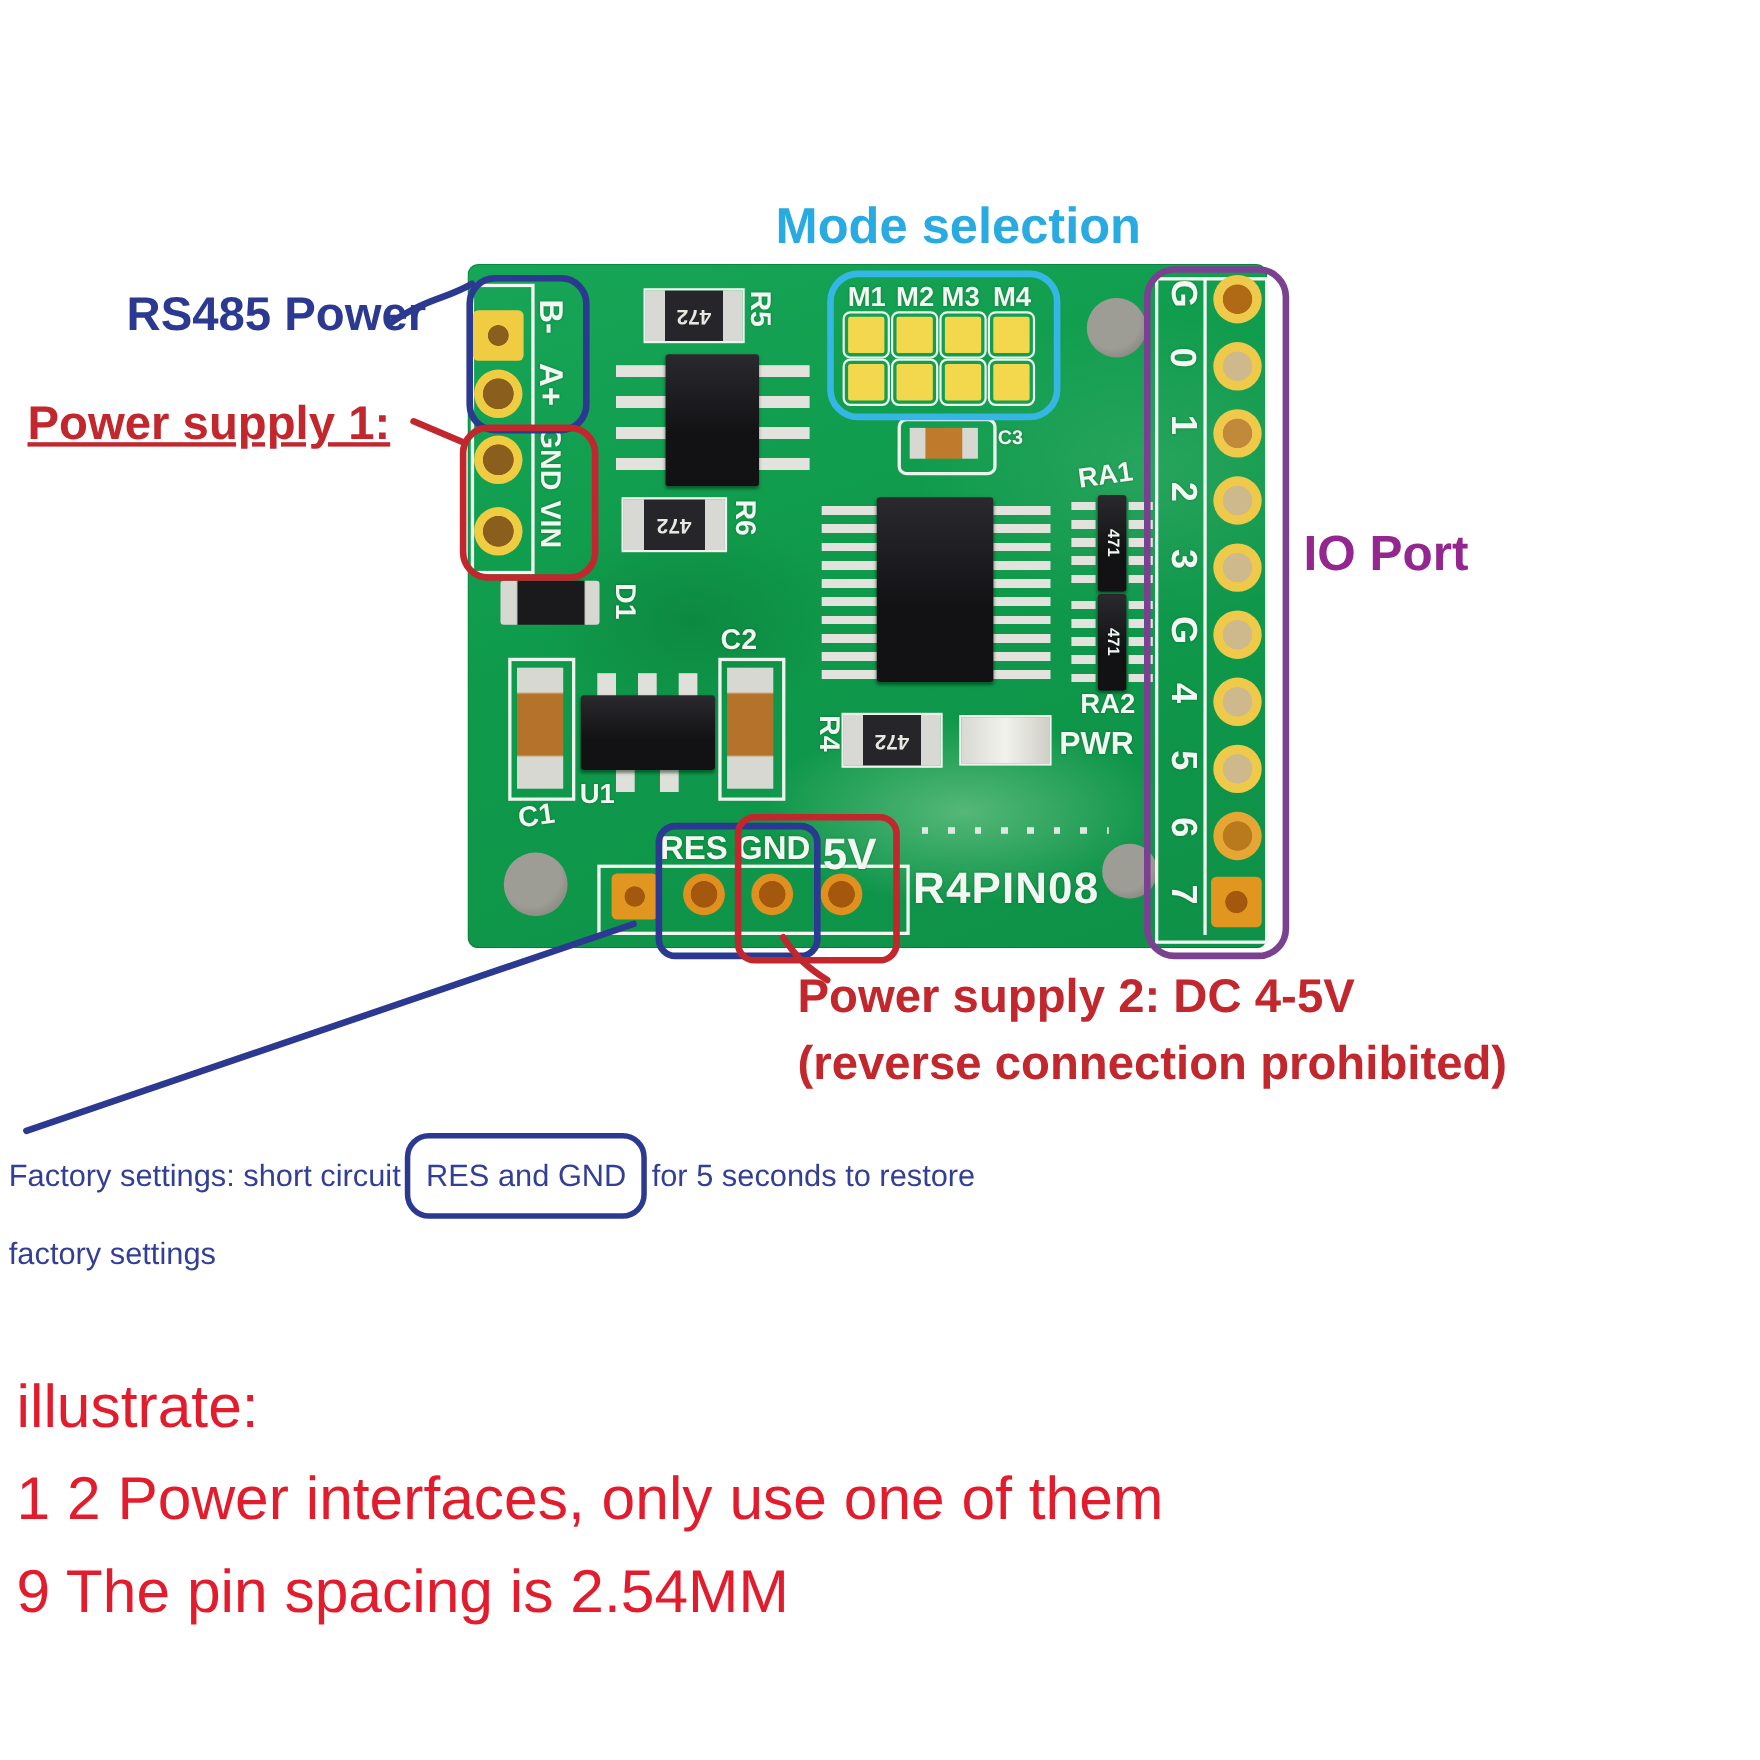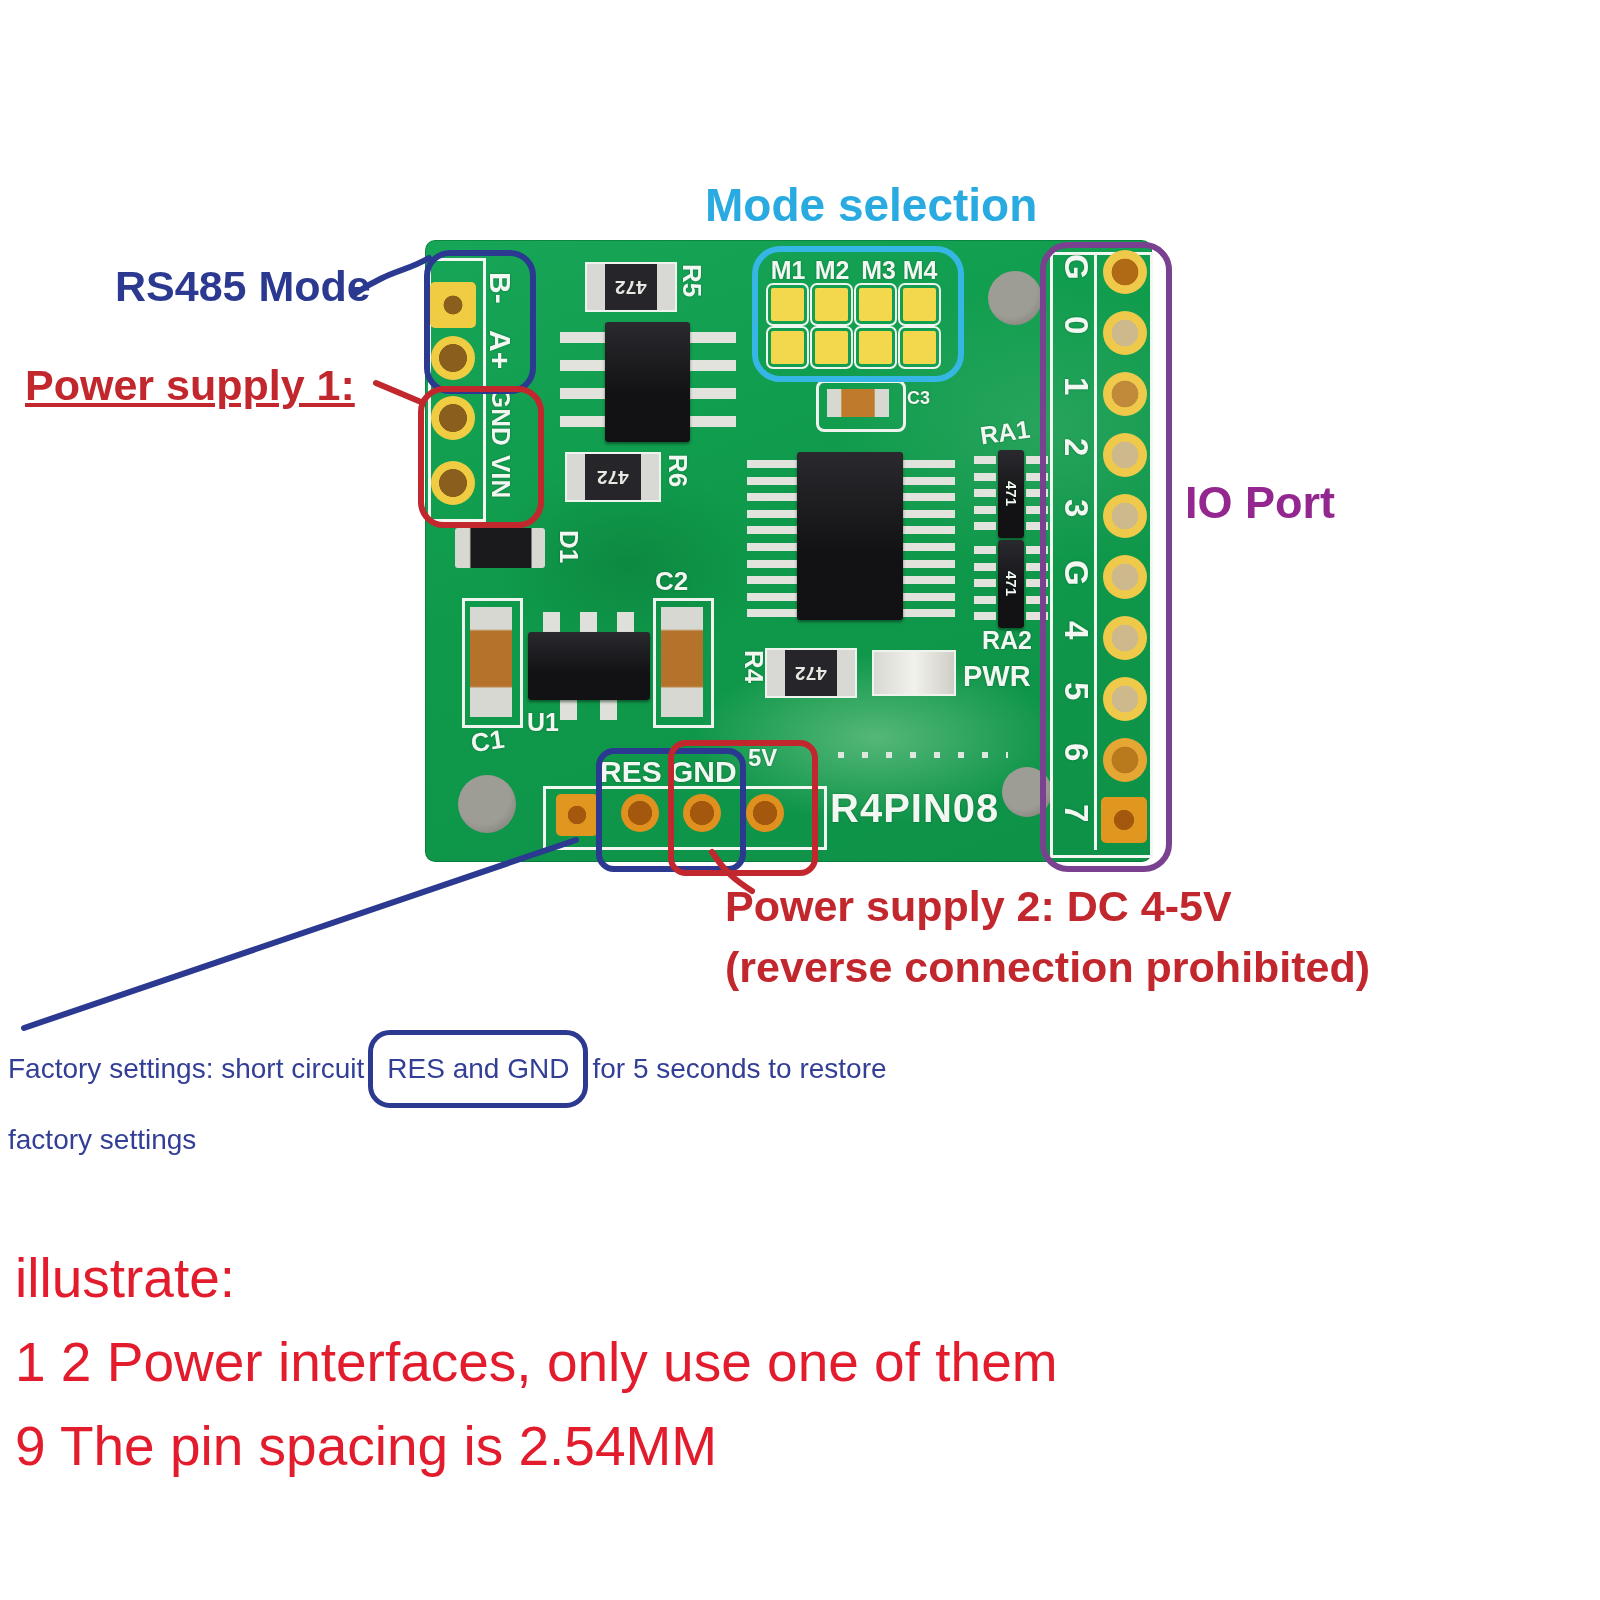--- a/index.html
+++ b/index.html
@@ -83,21 +83,21 @@
     <div class="abs pinstrip-h" style="left:135px;top:92px;width:46px;height:105px;"></div>
     <div class="abs pinstrip-h" style="left:265px;top:92px;width:46px;height:105px;"></div>
     <div class="abs icbody" style="left:180px;top:82px;width:85px;height:120px;"></div>
     <div class="abs res" style="left:140px;top:212px;width:92px;height:46px;">
       <span class="mark">472</span>
     </div>
     <div class="abs silktext vt" style="left:237px;top:214px;font-size:26px;">R6</div>
 
     <div class="abs silktext" style="left:343px;top:16px;width:40px;text-align:center;font-size:25px;">M1</div>
     <div class="abs silktext" style="left:387px;top:16px;width:40px;text-align:center;font-size:25px;">M2</div>
-    <div class="abs silktext" style="left:431px;top:16px;width:40px;text-align:right;font-size:25px;">M3</div>
+    <div class="abs silktext" style="left:431px;top:16px;width:40px;text-align:left;font-size:25px;">M3</div>
     <div class="abs silktext" style="left:475px;top:16px;width:40px;text-align:center;font-size:25px;">M4</div>
     <div class="abs modepad" style="left:346px;top:48px;width:33px;height:33px;"></div>
     <div class="abs modepad" style="left:390px;top:48px;width:33px;height:33px;"></div>
     <div class="abs modepad" style="left:434px;top:48px;width:33px;height:33px;"></div>
     <div class="abs modepad" style="left:478px;top:48px;width:33px;height:33px;"></div>
     <div class="abs modepad" style="left:346px;top:91px;width:33px;height:33px;"></div>
     <div class="abs modepad" style="left:390px;top:91px;width:33px;height:33px;"></div>
     <div class="abs modepad" style="left:434px;top:91px;width:33px;height:33px;"></div>
     <div class="abs modepad" style="left:478px;top:91px;width:33px;height:33px;"></div>
 
@@ -148,21 +148,21 @@
     </div>
     <div class="abs silktext" style="left:230px;top:326px;font-size:26px;">C2</div>
 
     <div class="abs silkrect" style="left:118px;top:546px;width:278px;height:58px;"></div>
     <div class="abs padsq-o" style="left:131px;top:554px;width:42px;height:42px;"></div>
     <div class="abs pin-o" style="left:196px;top:554px;width:38px;height:38px;"></div>
     <div class="abs pin-o" style="left:258px;top:554px;width:38px;height:38px;"></div>
     <div class="abs pin-o" style="left:321px;top:554px;width:38px;height:38px;"></div>
     <div class="abs silktext" style="left:175px;top:515px;font-size:30px;">RES</div>
     <div class="abs silktext" style="left:245px;top:515px;font-size:30px;">GND</div>
-    <div class="abs silktext" style="left:323px;top:504px;font-size:24px;">5V</div>
+    <div class="abs silktext" style="left:323px;top:515px;font-size:40px;">5V</div>
     <div class="abs silktext" style="left:405px;top:546px;font-size:40px;letter-spacing:1px;">R4PIN08</div>
 
     <div class="abs silkrect" style="left:625px;top:12px;width:97px;height:600px;"></div>
     <div class="abs" style="left:669px;top:14px;width:3px;height:596px;background:var(--silkscreen-white,#f2f7f2);"></div>
     <div class="abs silktext vt" style="left:632px;top:14px;font-size:33px;">G</div>
     <div class="abs silktext vt" style="left:632px;top:76px;font-size:33px;">0</div>
     <div class="abs silktext vt" style="left:632px;top:137px;font-size:33px;">1</div>
     <div class="abs silktext vt" style="left:632px;top:198px;font-size:33px;">2</div>
     <div class="abs silktext vt" style="left:632px;top:259px;font-size:33px;">3</div>
     <div class="abs silktext vt" style="left:632px;top:320px;font-size:33px;">G</div>
@@ -190,21 +190,21 @@
   <div class="abs obox red" style="left:668px;top:740px;width:138px;height:124px;border-radius:18px;"></div>
 
   <svg class="abs" width="1600" height="1600" style="left:0;top:0;pointer-events:none;">
     <path d="M 356 293 C 390 270, 405 272, 429 258" fill="none" stroke="#2b3990" stroke-width="6" stroke-linecap="round"></path>
     <line x1="376" y1="383" x2="421" y2="402" stroke="#c1272d" stroke-width="6" stroke-linecap="round"></line>
     <path d="M 712 852 C 725 872, 735 880, 752 891" fill="none" stroke="#c1272d" stroke-width="6" stroke-linecap="round"></path>
     <line x1="576" y1="840" x2="24" y2="1028" stroke="#2b3990" stroke-width="6" stroke-linecap="round"></line>
   </svg>
 
   <div class="abs ann t-cyan" style="left:705px;top:178px;">Mode selection</div>
-  <div class="abs ann t-blue" style="left:115px;top:262px;">RS485 Mode</div>
+  <div class="abs ann t-blue" style="left:115px;top:262px;">RS485 Power</div>
   <div class="abs t-red" style="left:25px;top:356px;text-decoration:underline;">
     <div>Power supply 1:</div>
   </div>
   <div class="abs ann t-purple" style="left:1185px;top:477px;">IO Port</div>
   <div class="abs t-red" style="left:725px;top:876px;line-height:61px;">
     <div>Power supply 2: DC 4-5V</div>
     <div>(reverse connection prohibited)</div>
   </div>
   <div class="abs t-factory" style="left:8px;top:1030px;">
     <div>

